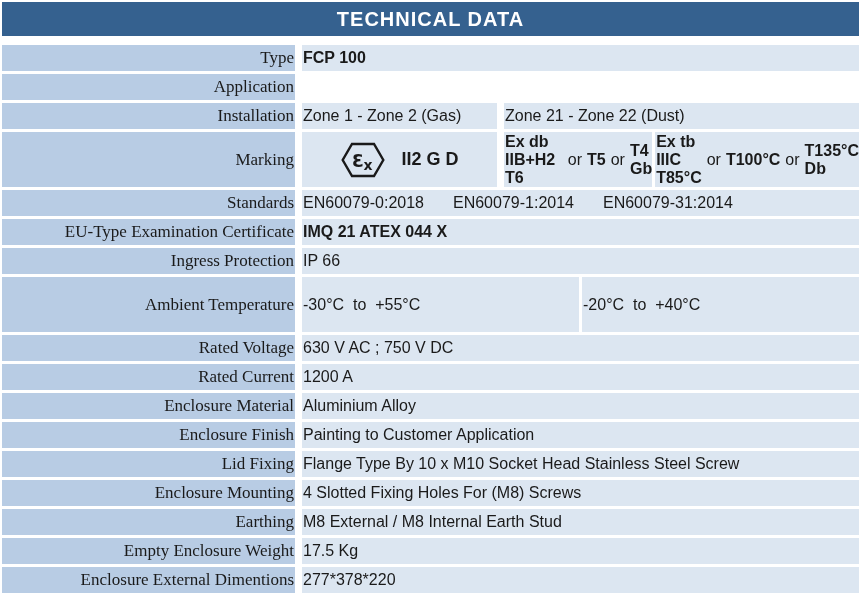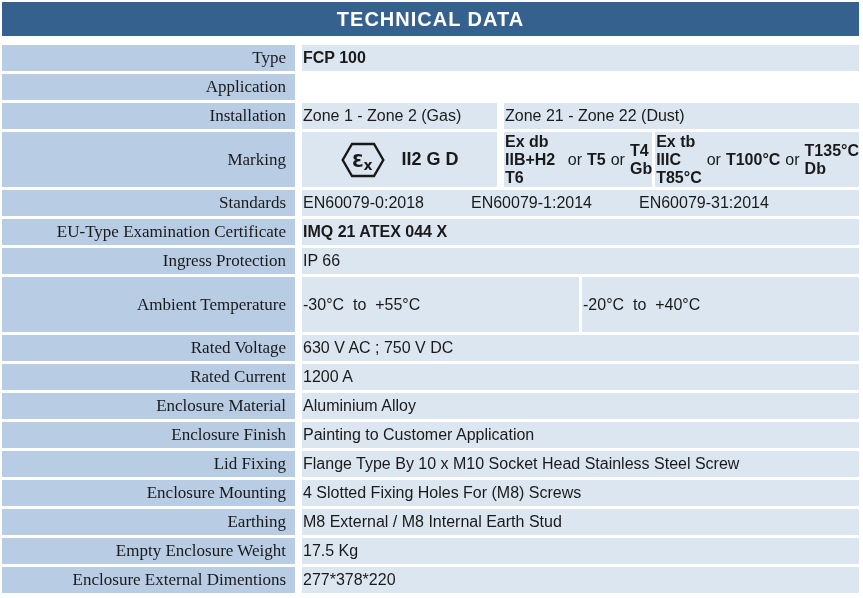--- a/index.html
+++ b/index.html
@@ -31,42 +31,42 @@
     letter-spacing:1px;
   }
   .rows{display:flex;flex-direction:column;gap:3px;}
   .row{display:flex;gap:7px;height:26px;}
   .row.tall{height:55px;border-radius:19px;}
   .label{
     flex:0 0 293px;
     box-sizing:border-box;
     background:var(--label-bg);
     display:flex;align-items:center;justify-content:flex-end;
-    padding-right:9px;
+    padding-right:1px;
     font-family:"Liberation Serif",serif;
     font-size:17px;
     text-align:left;
     line-height:1.05;
   }
   .value{
     flex:1 1 auto;
     box-sizing:border-box;
     background:var(--value-bg);
     display:flex;align-items:center;
     padding-left:1px;
     font-size:16px;
     white-space:pre-wrap;
   }
   .value.bold{font-weight:bold;}
   .value.w1{flex:0 0 195px;}
   .stack{flex:1 1 auto;display:flex;flex-direction:row;gap:3px;}
   .stack .value{flex:1 1 auto;}
   .logo-cell{justify-content:center;gap:15px;padding-left:0;}
   .logo-text{font-weight:bold;font-size:18px;}
-  .standards-cell{gap:47px;}
+  .standards-cell{gap:29px;}
   .seg{font-weight:bold;}
   .or{font-weight:normal;margin:0 5px;}
   .ex-icon{display:inline-flex;line-height:0;}
 </style>
 </head>
 <body>
 
 <div class="page">
 
   <div class="title-bar">

